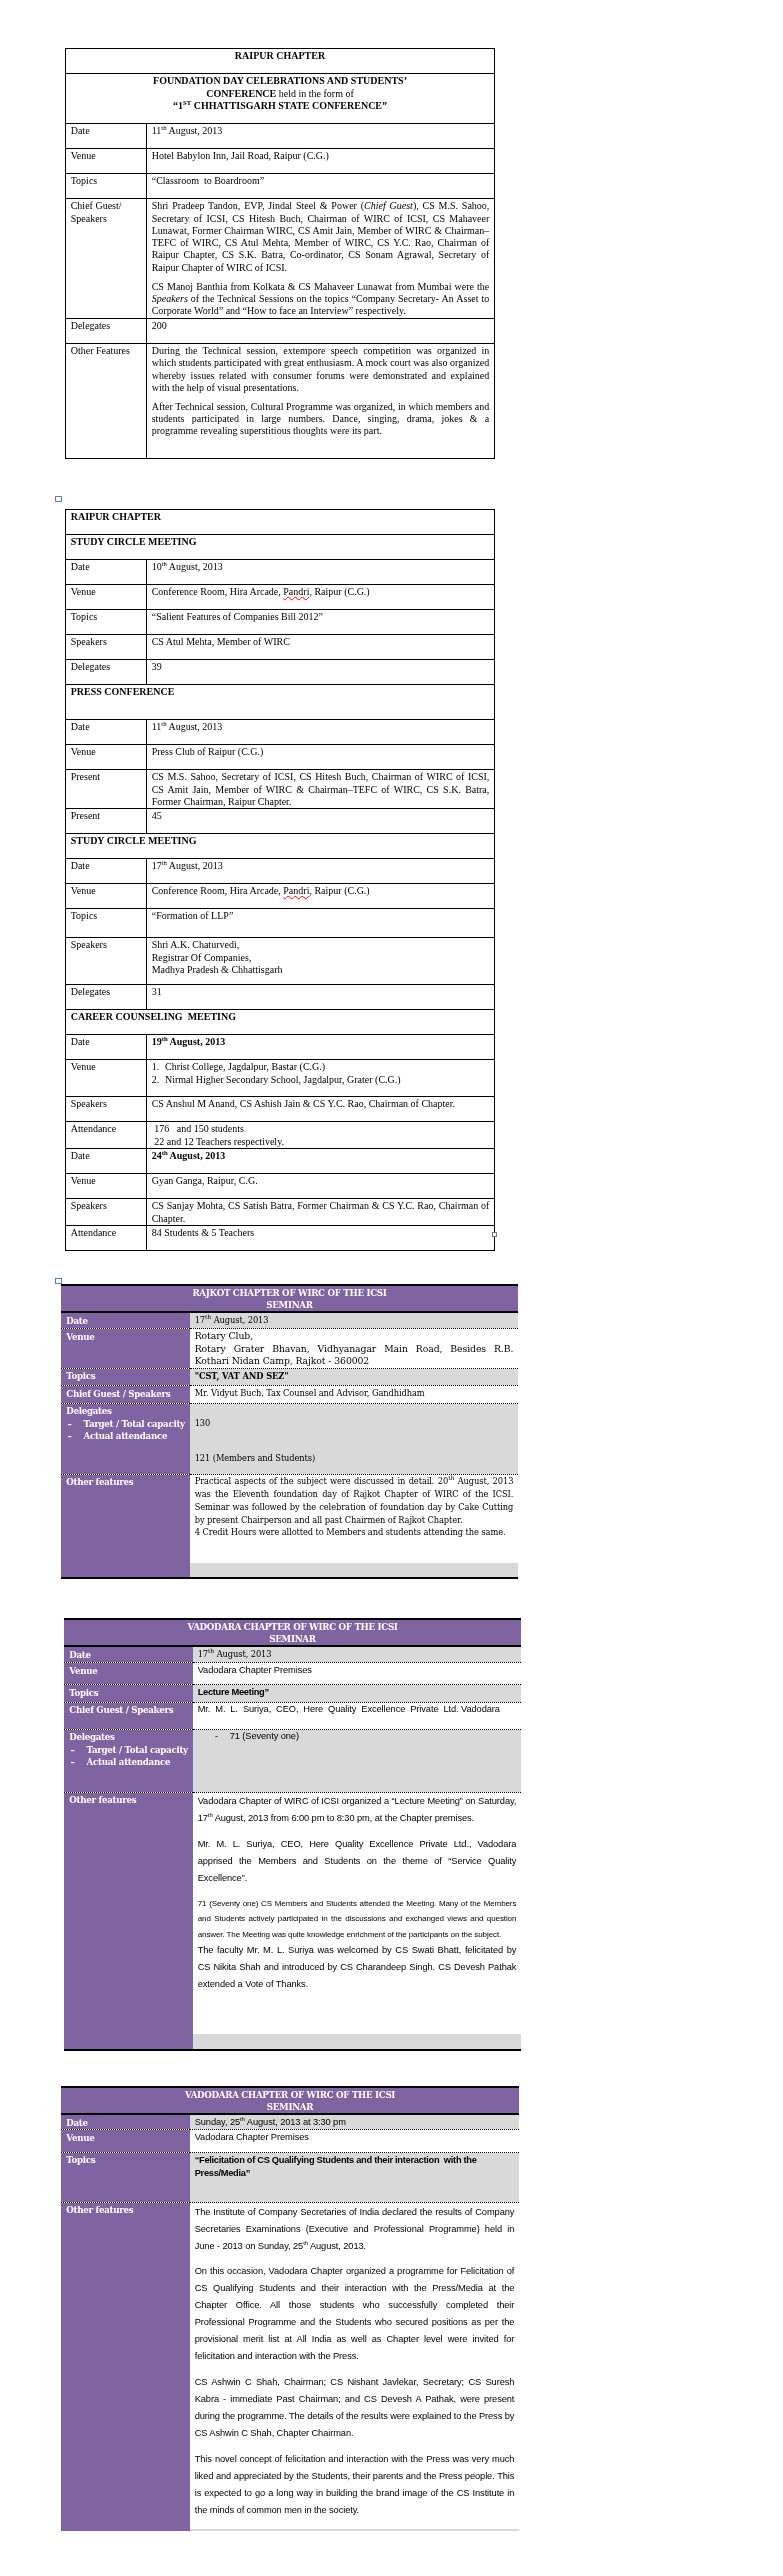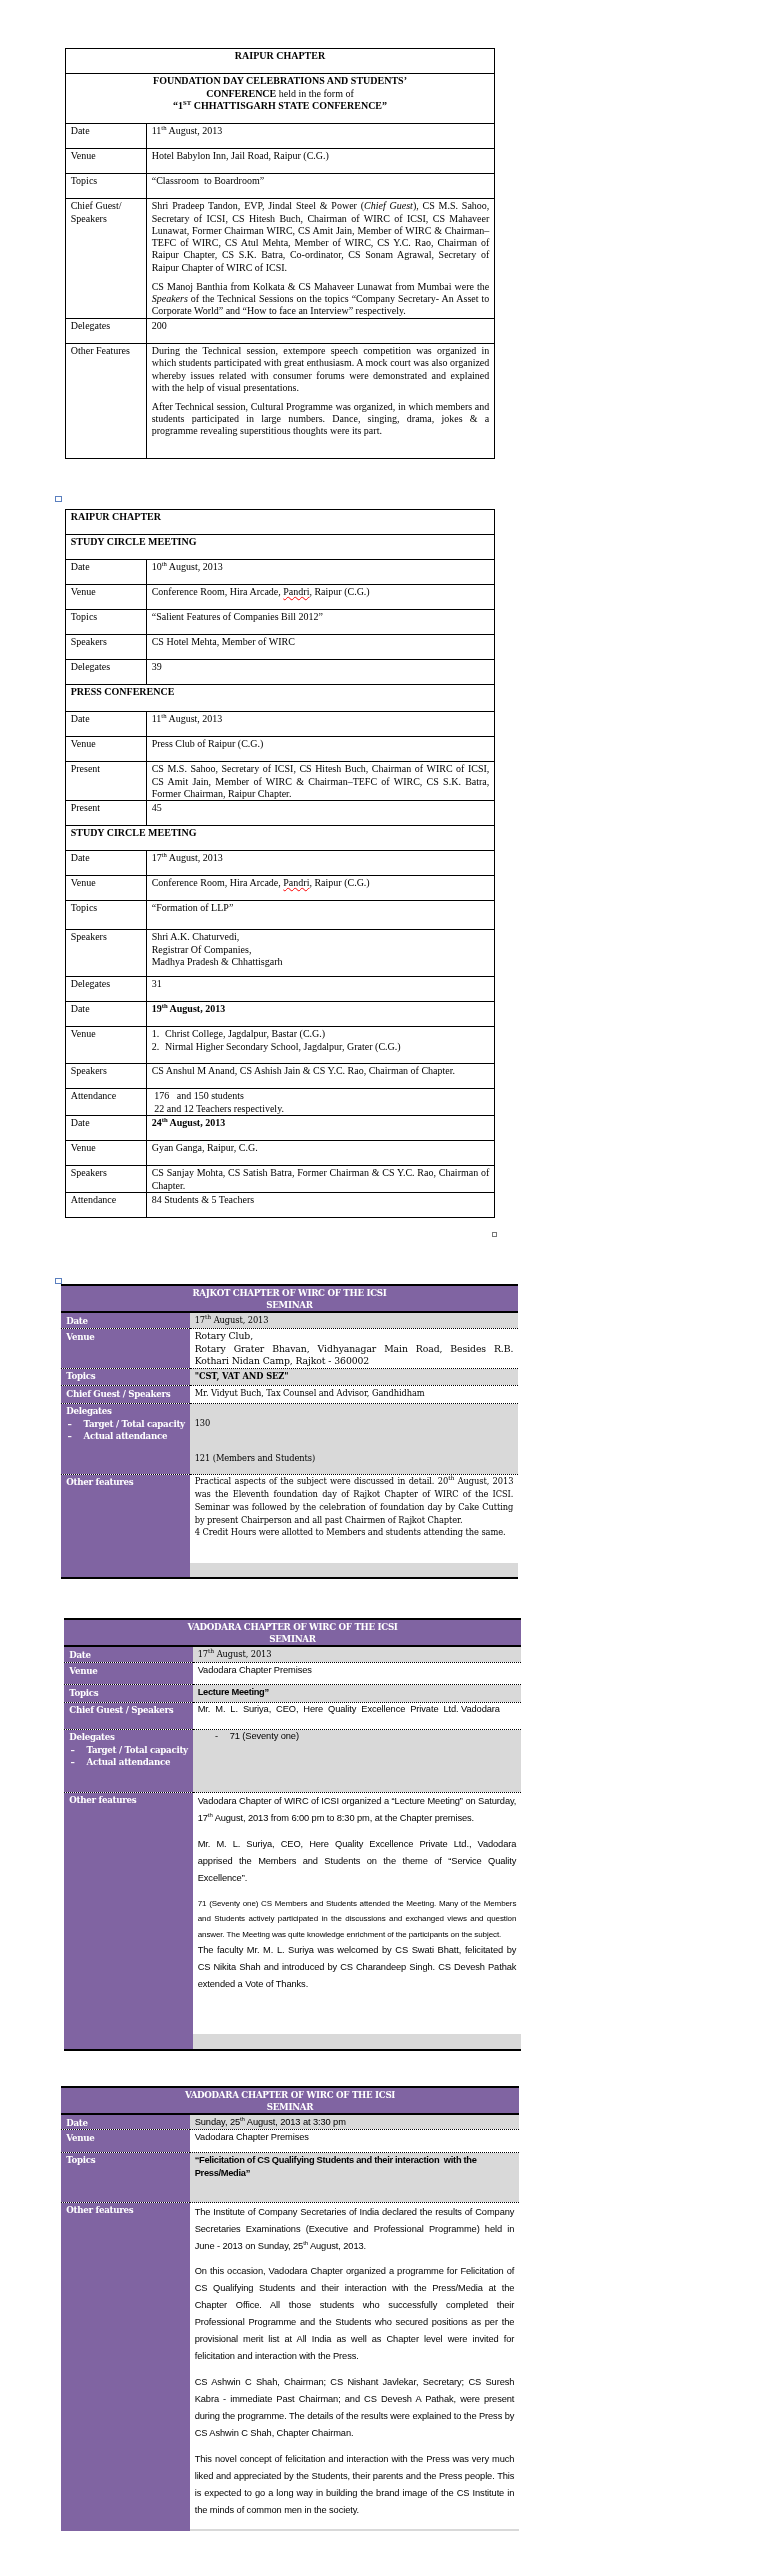--- a/index.html
+++ b/index.html
@@ -126,28 +126,28 @@
   <tr style="height:25px">
     <td>Venue</td>
     <td><span>Conference Room, Hira Arcade, </span><span class="spell">Pandri</span><span>, Raipur (C.G.)</span></td>
   </tr>
   <tr style="height:25px">
     <td>Topics</td>
     <td>“Salient Features of Companies Bill 2012”</td>
   </tr>
   <tr style="height:25px">
     <td>Speakers</td>
-    <td>CS Hotel Mehta, Member of WIRC</td>
+    <td>CS Atul Mehta, Member of WIRC</td>
   </tr>
   <tr style="height:25px">
     <td>Delegates</td>
     <td>39</td>
   </tr>
 
-  <tr style="height:27px">
+  <tr style="height:35px">
     <td colspan="2" class="bold">PRESS CONFERENCE</td>
   </tr>
   <tr style="height:25px">
     <td>Date</td>
     <td><span>11</span><sup>th</sup><span> August, 2013</span></td>
   </tr>
   <tr style="height:25px">
     <td>Venue</td>
     <td>Press Club of Raipur (C.G.)</td>
   </tr>
@@ -181,20 +181,23 @@
       <div>Shri A.K. Chaturvedi,</div>
       <div>Registrar Of Companies,</div>
       <div>Madhya Pradesh &amp; Chhattisgarh</div>
     </td>
   </tr>
   <tr style="height:25px">
     <td>Delegates</td>
     <td>31</td>
   </tr>
 
+  <tr style="height:25px">
+    <td colspan="2" class="bold" style="white-space:pre">CAREER COUNSELING  MEETING</td>
+  </tr>
   <tr style="height:25px">
     <td>Date</td>
     <td class="bold"><span>19</span><sup>th</sup><span> August, 2013</span></td>
   </tr>
   <tr style="height:37px">
     <td>Venue</td>
     <td>
       <div class="num-item">
             <span class="n">1.</span>
             <span>Christ College, Jagdalpur, Bastar (C.G.)</span>

